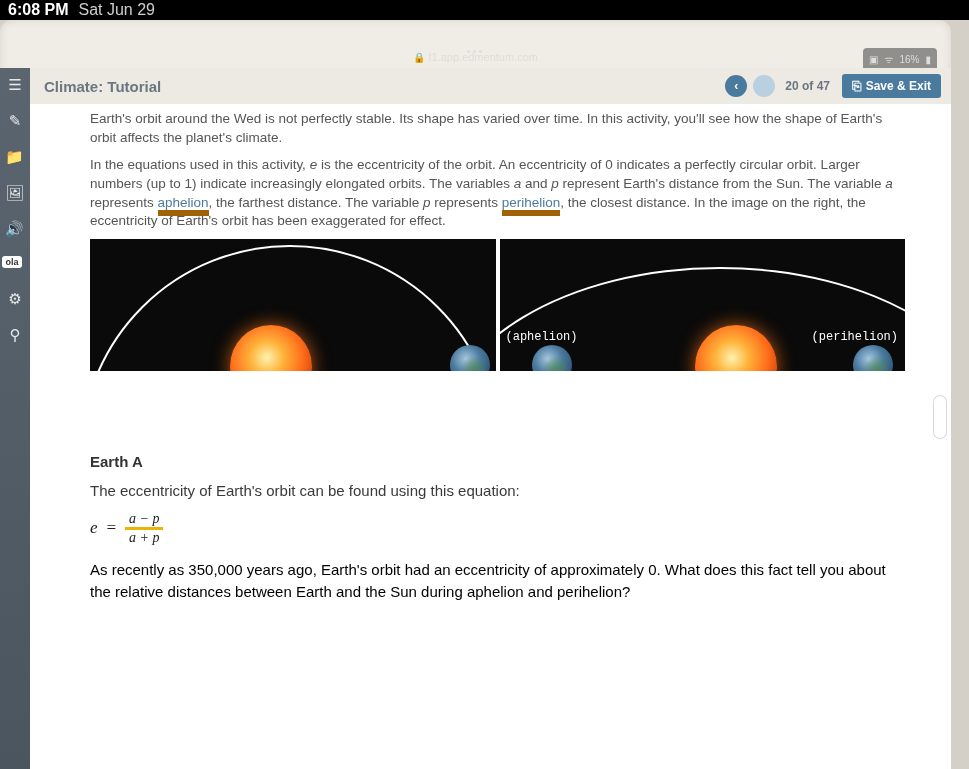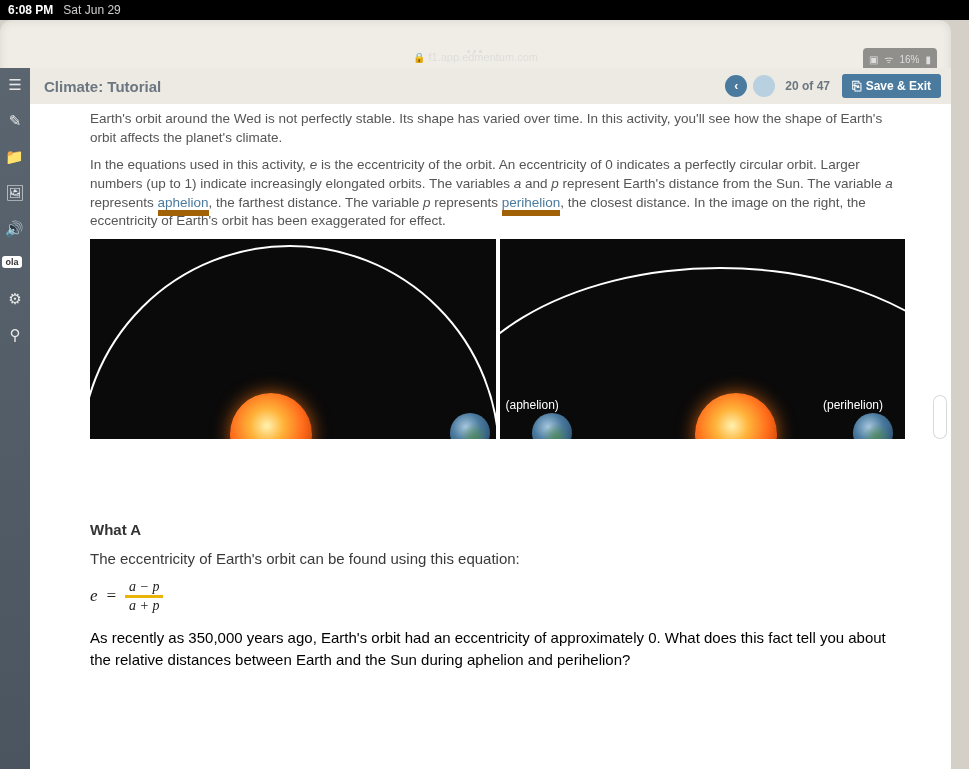--- a/index.html
+++ b/index.html
@@ -9,21 +9,21 @@
       width: 969px;
       height: 769px;
       overflow: hidden;
       position: relative;
     }
     .status-bar {
       position: absolute; top: 0; left: 0; right: 0;
       height: 20px;
       background: #000;
       color: #fff;
-      font-size: 12px;
+      font-size: 16px;
       font-weight: 600;
       display: flex;
       align-items: center;
       padding: 0 8px;
     }
     .status-bar .date { margin-left: 10px; opacity: 0.8; font-weight: 400; }
     .tablet-frame {
       position: absolute;
       top: 20px; left: 0; right: 18px; bottom: 0;
       background: #f0ede6;
@@ -105,23 +105,23 @@
       line-height: 1.4;
       height: calc(100% - 36px);
       overflow: hidden;
     }
     .page p { margin-bottom: 8px; color: #555; }
     .page .ital { font-style: italic; }
     .diagram-row {
       display: flex; gap: 4px; margin: 8px 0 18px 0;
     }
     .diagram {
-      flex: 1; height: 200px;
+      flex: 1; height: 132px;
       background: #0a0a0a;
-      position: relative; overflow: hidden;
+      position: relative; overflow: hidden; font-family: Liberation Mono, monospace;
     }
     .orbit-arc {
       position: absolute; border: 2px solid #fff;
       border-radius: 50%;
     }
     .d1 .orbit-arc {
       width: 420px; height: 420px;
       left: -10px; top: 6px;
     }
     .d2 .orbit-arc {
@@ -145,21 +145,21 @@
       content: ""; position: absolute; inset: 0; border-radius: 50%;
       background: radial-gradient(circle at 60% 60%, rgba(80,140,70,0.7) 0%, transparent 40%);
     }
     .d1 .earth { right: 6px; bottom: -14px; }
     .d2 .earth.e1 { left: 32px; bottom: -14px; }
     .d2 .earth.e2 { right: 12px; bottom: -14px; }
     .orbit-label {
       position: absolute; color: #fff; font-size: 12px;
     }
     .d2 .lbl-a { left: 6px; bottom: 26px; }
-    .d2 .lbl-p { right: 22px; bottom: 26px; margin-left: 8px; }
+    .d2 .lbl-p { right: 7px; bottom: 26px; margin-left: 8px; }
     .part-heading { font-weight: 700; font-size: 15px; color: #333; margin: 80px 0 8px 0; }
     .part-q { font-size: 15px; color: #3a3a3a; margin-bottom: 10px; }
     .equation {
       font-family: "Times New Roman", serif;
       font-size: 17px; font-style: italic;
       display: flex; align-items: center; gap: 8px;
       margin: 8px 0 14px 0;
       color: #222;
     }
     .fraction {
@@ -246,21 +246,21 @@
         <div class="diagram d2">
           <div class="orbit-arc"></div>
           <span class="orbit-label lbl-a">(aphelion)</span>
           <div class="earth e1"></div>
           <div class="sun"></div>
           <div class="earth e2"></div>
           <span class="orbit-label lbl-p">(perihelion)</span>
         </div>
       </div>
 
-      <div class="part-heading">What A</div>
+      <div class="part-heading">Earth A</div>
       <div class="part-q">The eccentricity of Earth's orbit can be found using this equation:</div>
 
       <div class="equation">
         <span>e</span>
         <span>=</span>
         <span class="fraction">
           <span class="num">a − p</span>
           <span class="den">a + p</span>
         </span>
       </div>

